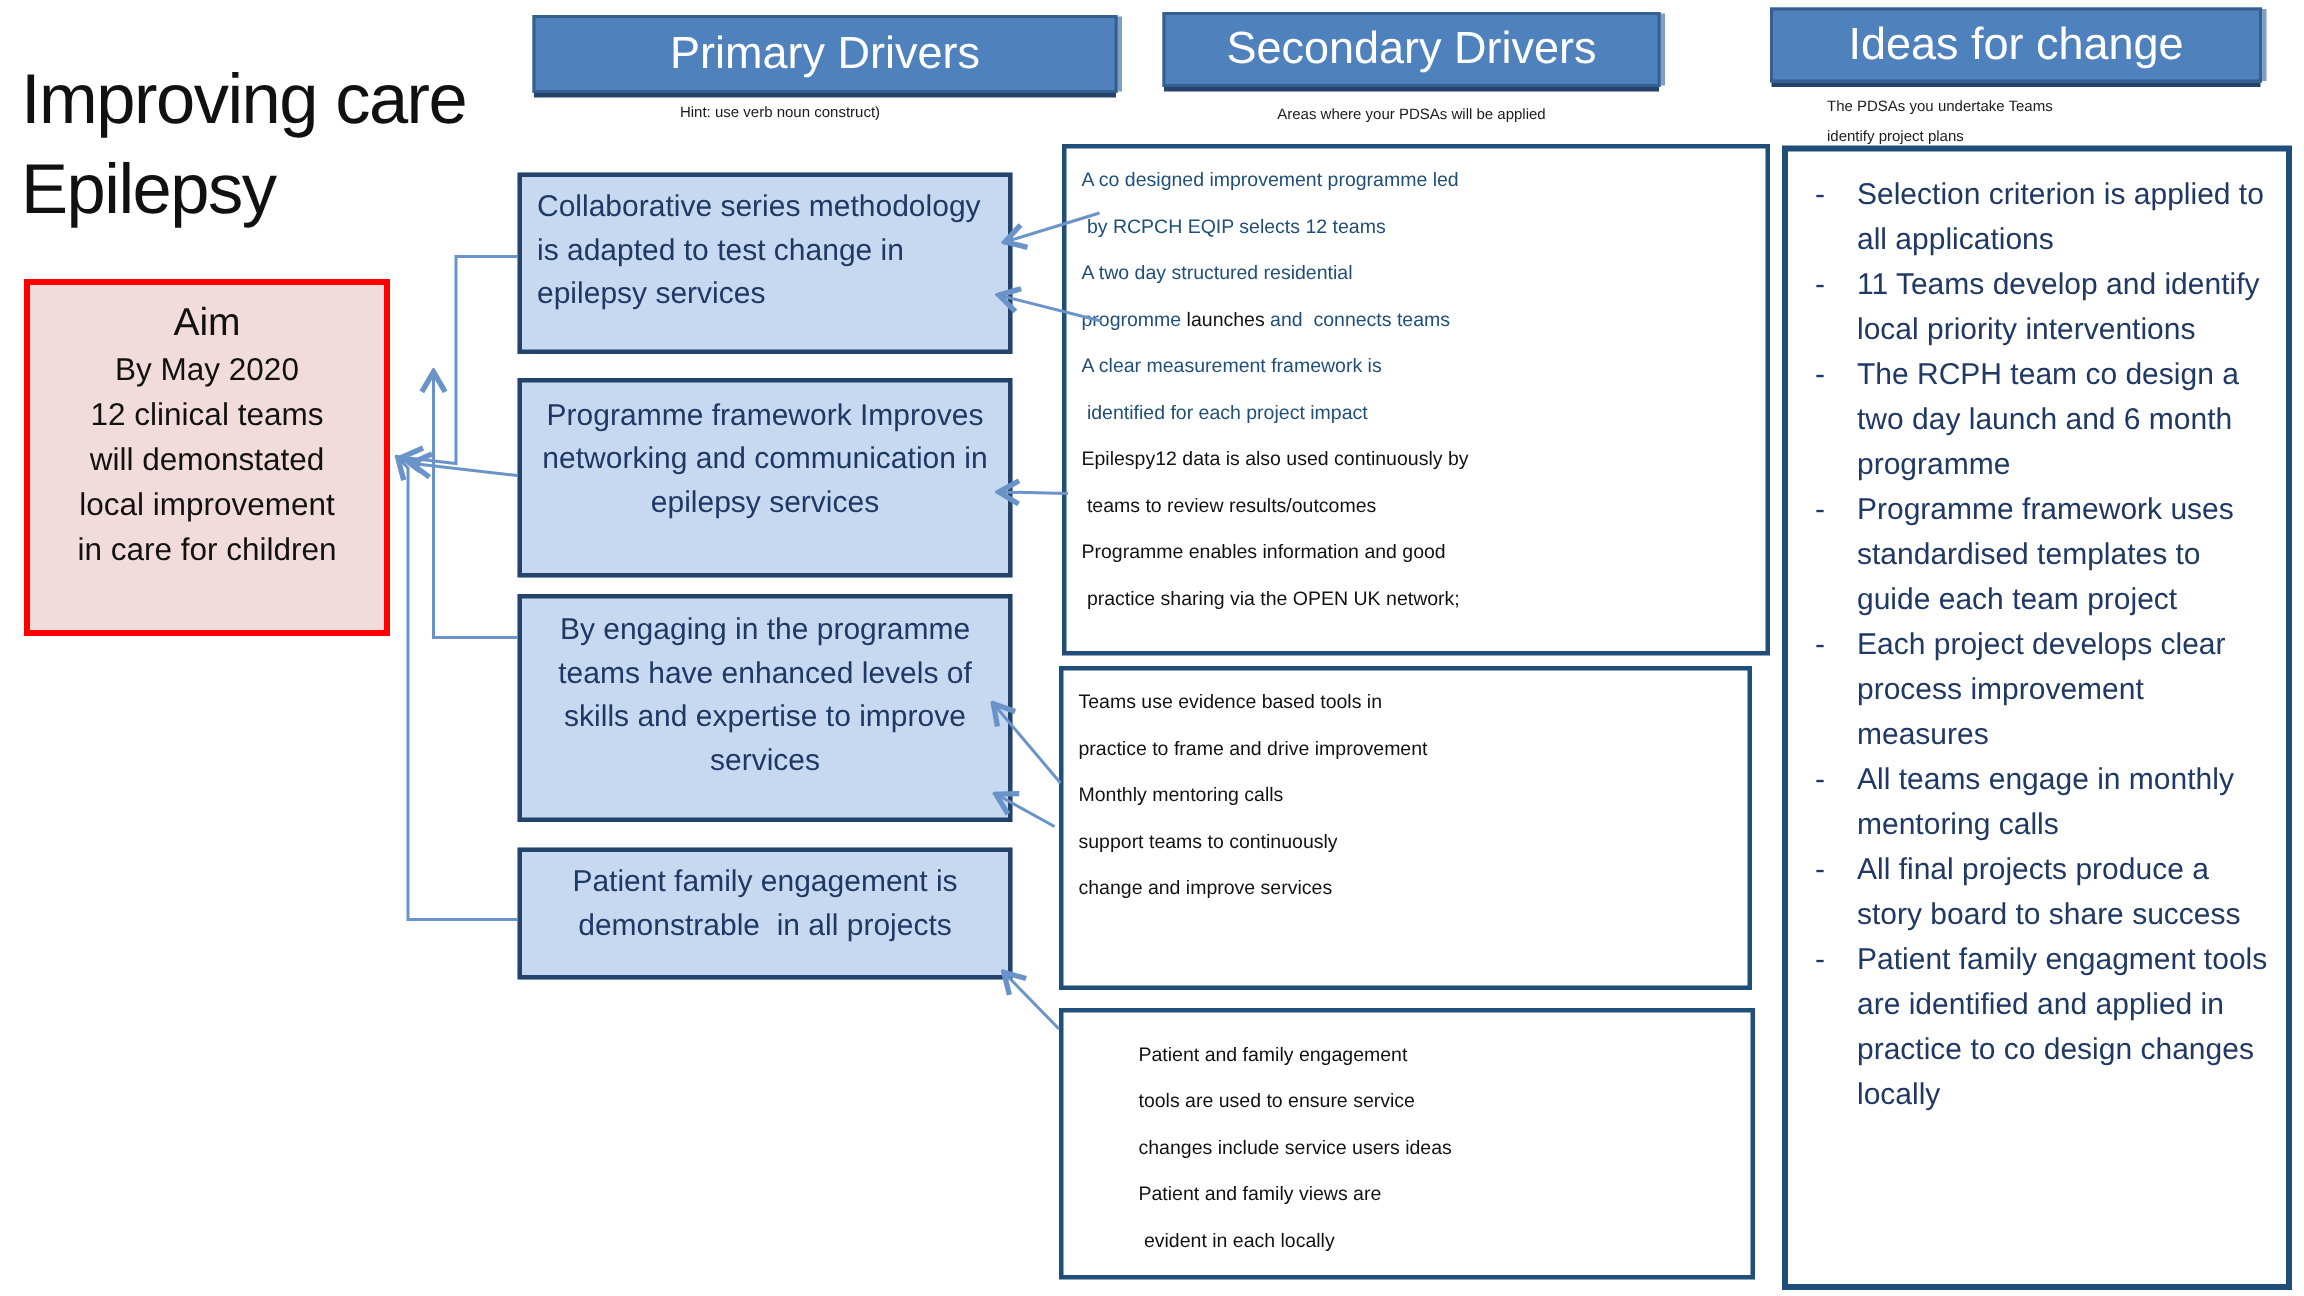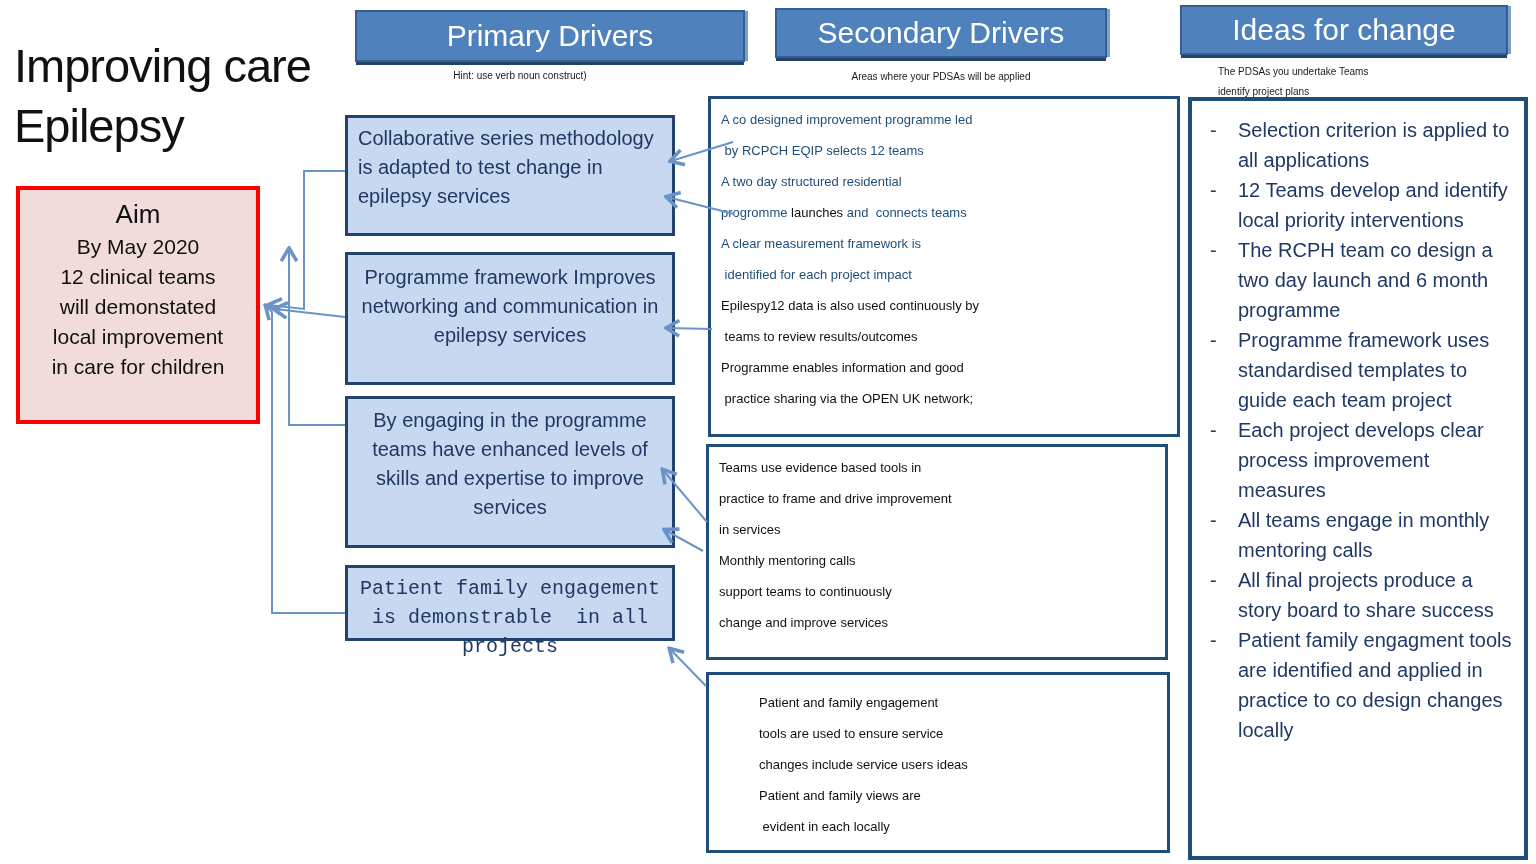--- a/index.html
+++ b/index.html
@@ -31,21 +31,21 @@
   .hint-ideas{left:1218px;top:62px;width:300px;text-align:left;}
   
   .pbox{
     position:absolute;left:345px;width:330px;box-sizing:border-box;z-index:2;
     background:#c6d9f0;border:3px solid #24436b;color:#1f3864;
     font-size:20px;line-height:29px;white-space:pre-wrap;
   }
   .pbox-1{top:115px;height:121px;text-align:left;padding:6px 10px;}
   .pbox-2{top:252px;height:133px;text-align:center;padding:8px 6px;}
   .pbox-3{top:396px;height:152px;text-align:center;padding:7px 2px;}
-  .pbox-4{top:565px;height:76px;text-align:center;padding:6px 8px;font-family:Liberation Mono, monospace;}
+  .pbox-4{top:565px;height:88px;text-align:center;padding:6px 8px;}
   
   .sbox{
     position:absolute;box-sizing:border-box;border:3px solid #1f4e79;background:transparent;z-index:2;
     font-size:13px;
   }
   .sbox .line{line-height:31px;white-space:pre;}
   .sbox-1{left:708px;top:96px;width:472px;height:341px;padding:5px 0 0 10px;}
   .sbox-2{left:706px;top:444px;width:462px;height:216px;padding:5px 0 0 10px;color:#111;}
   .sbox-3{left:706px;top:672px;width:464px;height:181px;padding:12px 0 0 50px;color:#111;}
   .seg.blue{color:#1f4e79;}
@@ -134,21 +134,20 @@
       <div class="line"><span class="seg blue"> identified for each project impact</span></div>
       <div class="line"><span class="seg black">Epilespy12 data is also used continuously by</span></div>
       <div class="line"><span class="seg black"> teams to review results/outcomes</span></div>
       <div class="line"><span class="seg black">Programme enables information and good</span></div>
       <div class="line"><span class="seg black"> practice sharing via the OPEN UK network;</span></div>
     </div>
   <div class="sbox sbox-2">
 
   <div class="line">Teams use evidence based tools in</div>
       <div class="line">practice to frame and drive improvement</div>
-      <div class="line">in services</div>
       <div class="line">Monthly mentoring calls</div>
       <div class="line">support teams to continuously</div>
       <div class="line">change and improve services</div>
     </div>
   <div class="sbox sbox-3">
 
   <div class="line">Patient and family engagement</div>
       <div class="line">tools are used to ensure service</div>
       <div class="line">changes include service users ideas</div>
       <div class="line">Patient and family views are</div>
@@ -157,21 +156,21 @@
 
   <div class="ideas-box">
 
       <div class="idea-item">
         <span class="idea-bullet">-</span>
         <span class="idea-text">Selection criterion is applied to all applications</span>
       </div>
 
       <div class="idea-item">
         <span class="idea-bullet">-</span>
-        <span class="idea-text">12 Teams develop and identify local priority interventions</span>
+        <span class="idea-text">11 Teams develop and identify local priority interventions</span>
       </div>
 
       <div class="idea-item">
         <span class="idea-bullet">-</span>
         <span class="idea-text">The RCPH team co design a two day launch and 6 month programme</span>
       </div>
 
       <div class="idea-item">
         <span class="idea-bullet">-</span>
         <span class="idea-text">Programme framework uses standardised templates to guide each team project</span>

